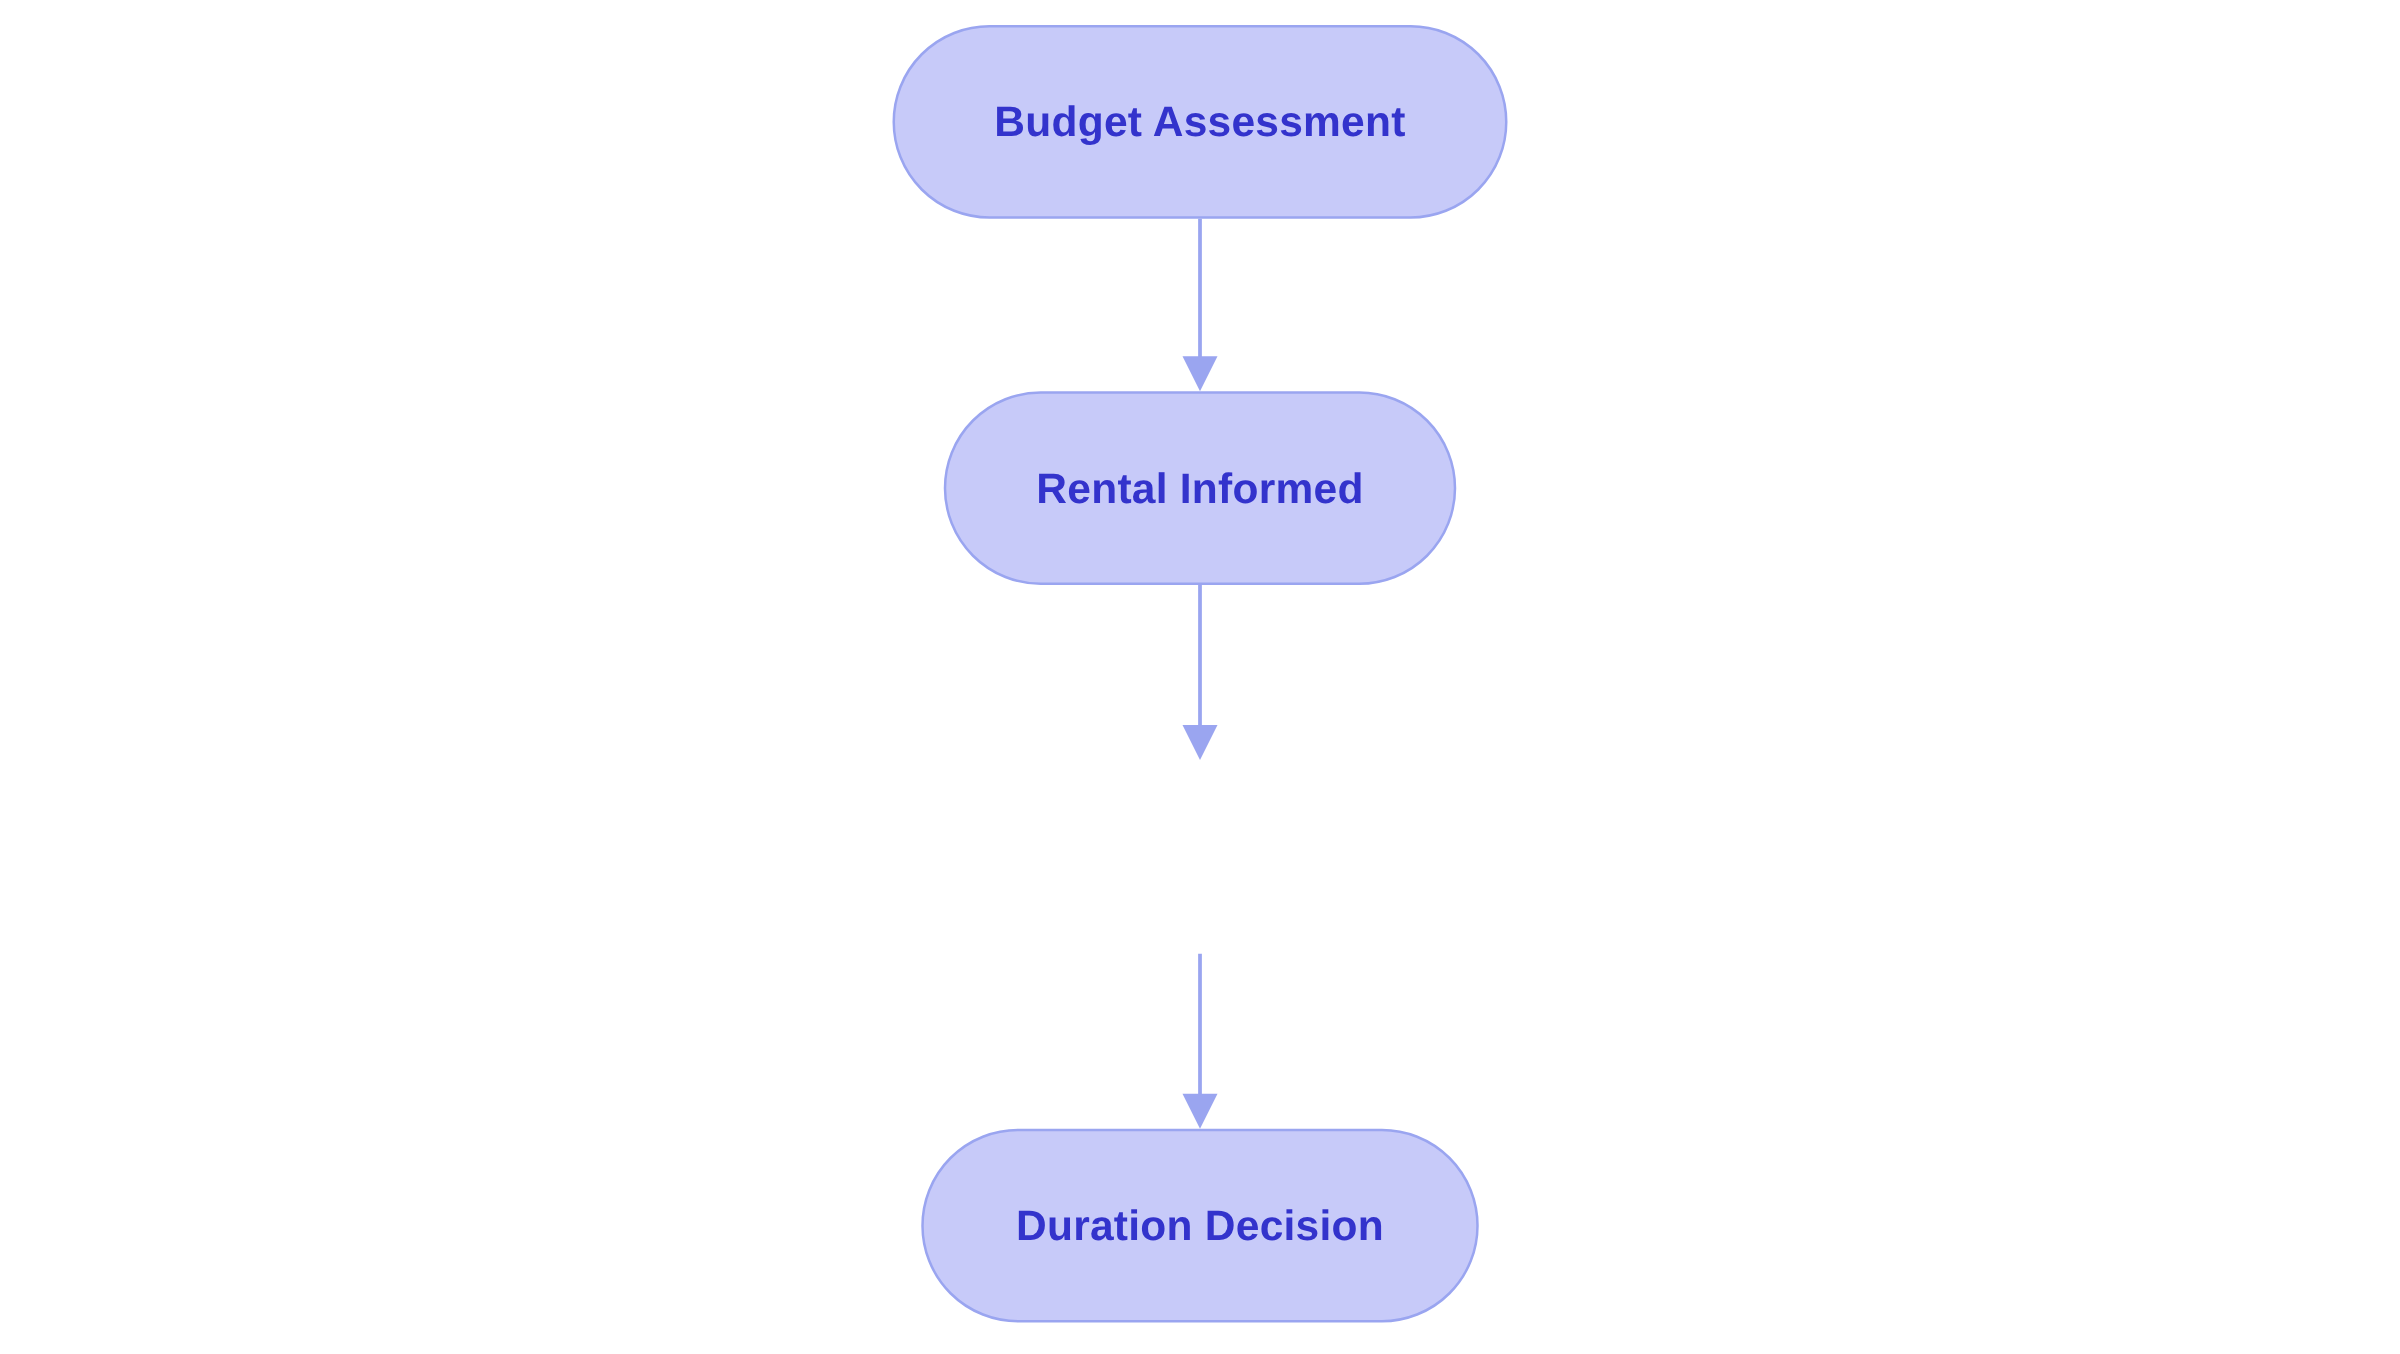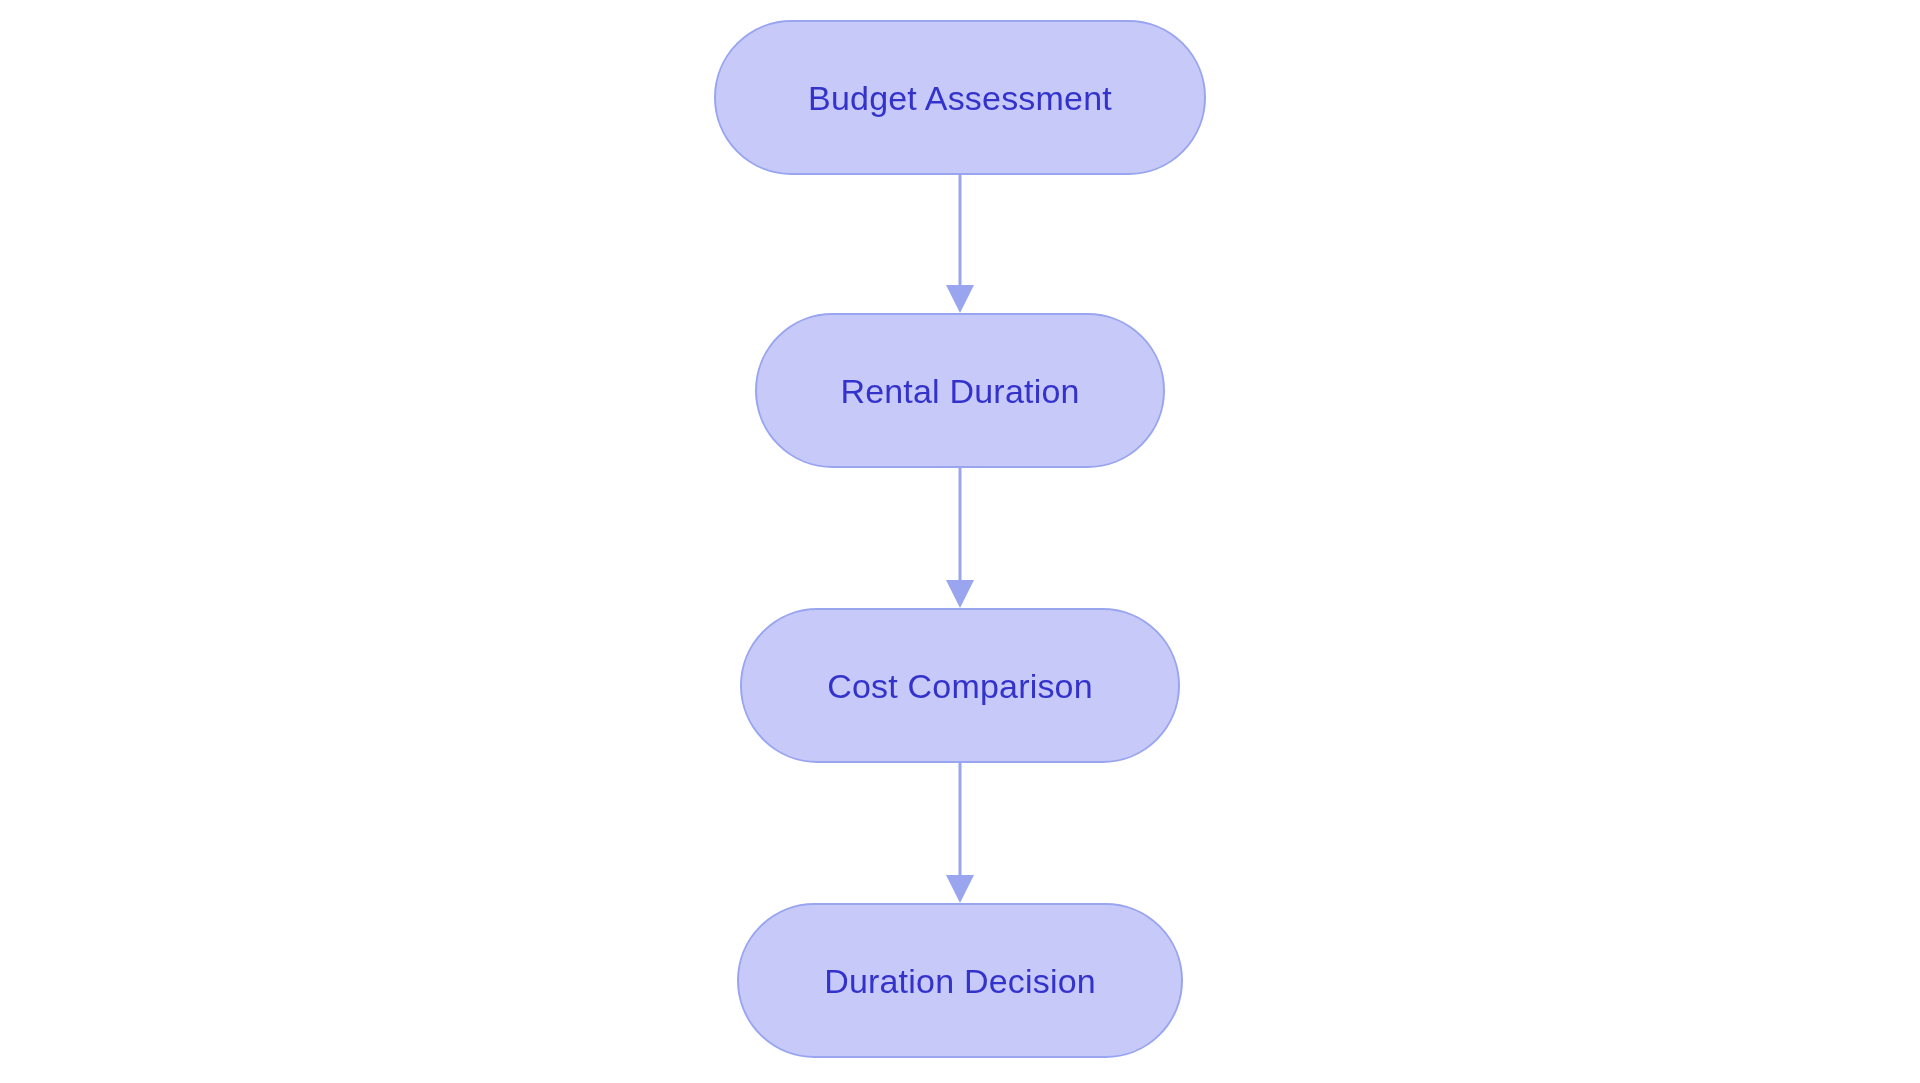--- a/index.html
+++ b/index.html
@@ -39,21 +39,21 @@
     border-radius: 78px;
     display: flex;
     align-items: center;
     justify-content: center;
     padding: 0 44px;
   }
   .node-label {
     color: #3333cc;
     font-family: "Liberation Sans", sans-serif;
     font-size: 34px;
-    font-weight: 400;
+    font-weight: 700;
     letter-spacing: 0.2px;
     line-height: 1;
     white-space: nowrap;
     user-select: none;
   }
   .connector {
     position: absolute;
     left: 50%;
     transform: translateX(-50%);
     width: 40px;
@@ -74,33 +74,30 @@
     </div>
 
     <div class="connector" id="conn-0" style="top: 175px; height: 138px;">
       <svg width="40" height="138" viewBox="0 0 40 138">
         <line x1="20" y1="0" x2="20" y2="112" stroke="#9aa5f0" stroke-width="3"></line>
         <polygon points="20,138 6,110 34,110" fill="#9aa5f0"></polygon>
       </svg>
     </div>
 
     <div class="node" id="node-1" style="top: 313px; width: 410px; background: rgb(199, 202, 249); border-color: rgb(154, 165, 240);">
-      <span class="node-label" style="color: rgb(51, 51, 204);">Rental Duration</span>
+      <span class="node-label" style="color: rgb(51, 51, 204);">Rental Informed</span>
     </div>
 
     <div class="connector" id="conn-1" style="top: 468px; height: 140px;">
       <svg width="40" height="140" viewBox="0 0 40 140">
         <line x1="20" y1="0" x2="20" y2="114" stroke="#9aa5f0" stroke-width="3"></line>
         <polygon points="20,140 6,112 34,112" fill="#9aa5f0"></polygon>
       </svg>
     </div>
 
-    <div class="node" id="node-2" style="top: 608px; width: 440px; background: rgb(199, 202, 249); border-color: rgb(154, 165, 240);">
-      <span class="node-label" style="color: rgb(51, 51, 204);">Cost Comparison</span>
-    </div>
 
     <div class="connector" id="conn-2" style="top: 763px; height: 140px;">
       <svg width="40" height="140" viewBox="0 0 40 140">
         <line x1="20" y1="0" x2="20" y2="114" stroke="#9aa5f0" stroke-width="3"></line>
         <polygon points="20,140 6,112 34,112" fill="#9aa5f0"></polygon>
       </svg>
     </div>
 
     <div class="node" id="node-3" style="top: 903px; width: 446px; background: rgb(199, 202, 249); border-color: rgb(154, 165, 240);">
       <span class="node-label" style="color: rgb(51, 51, 204);">Duration Decision</span>

